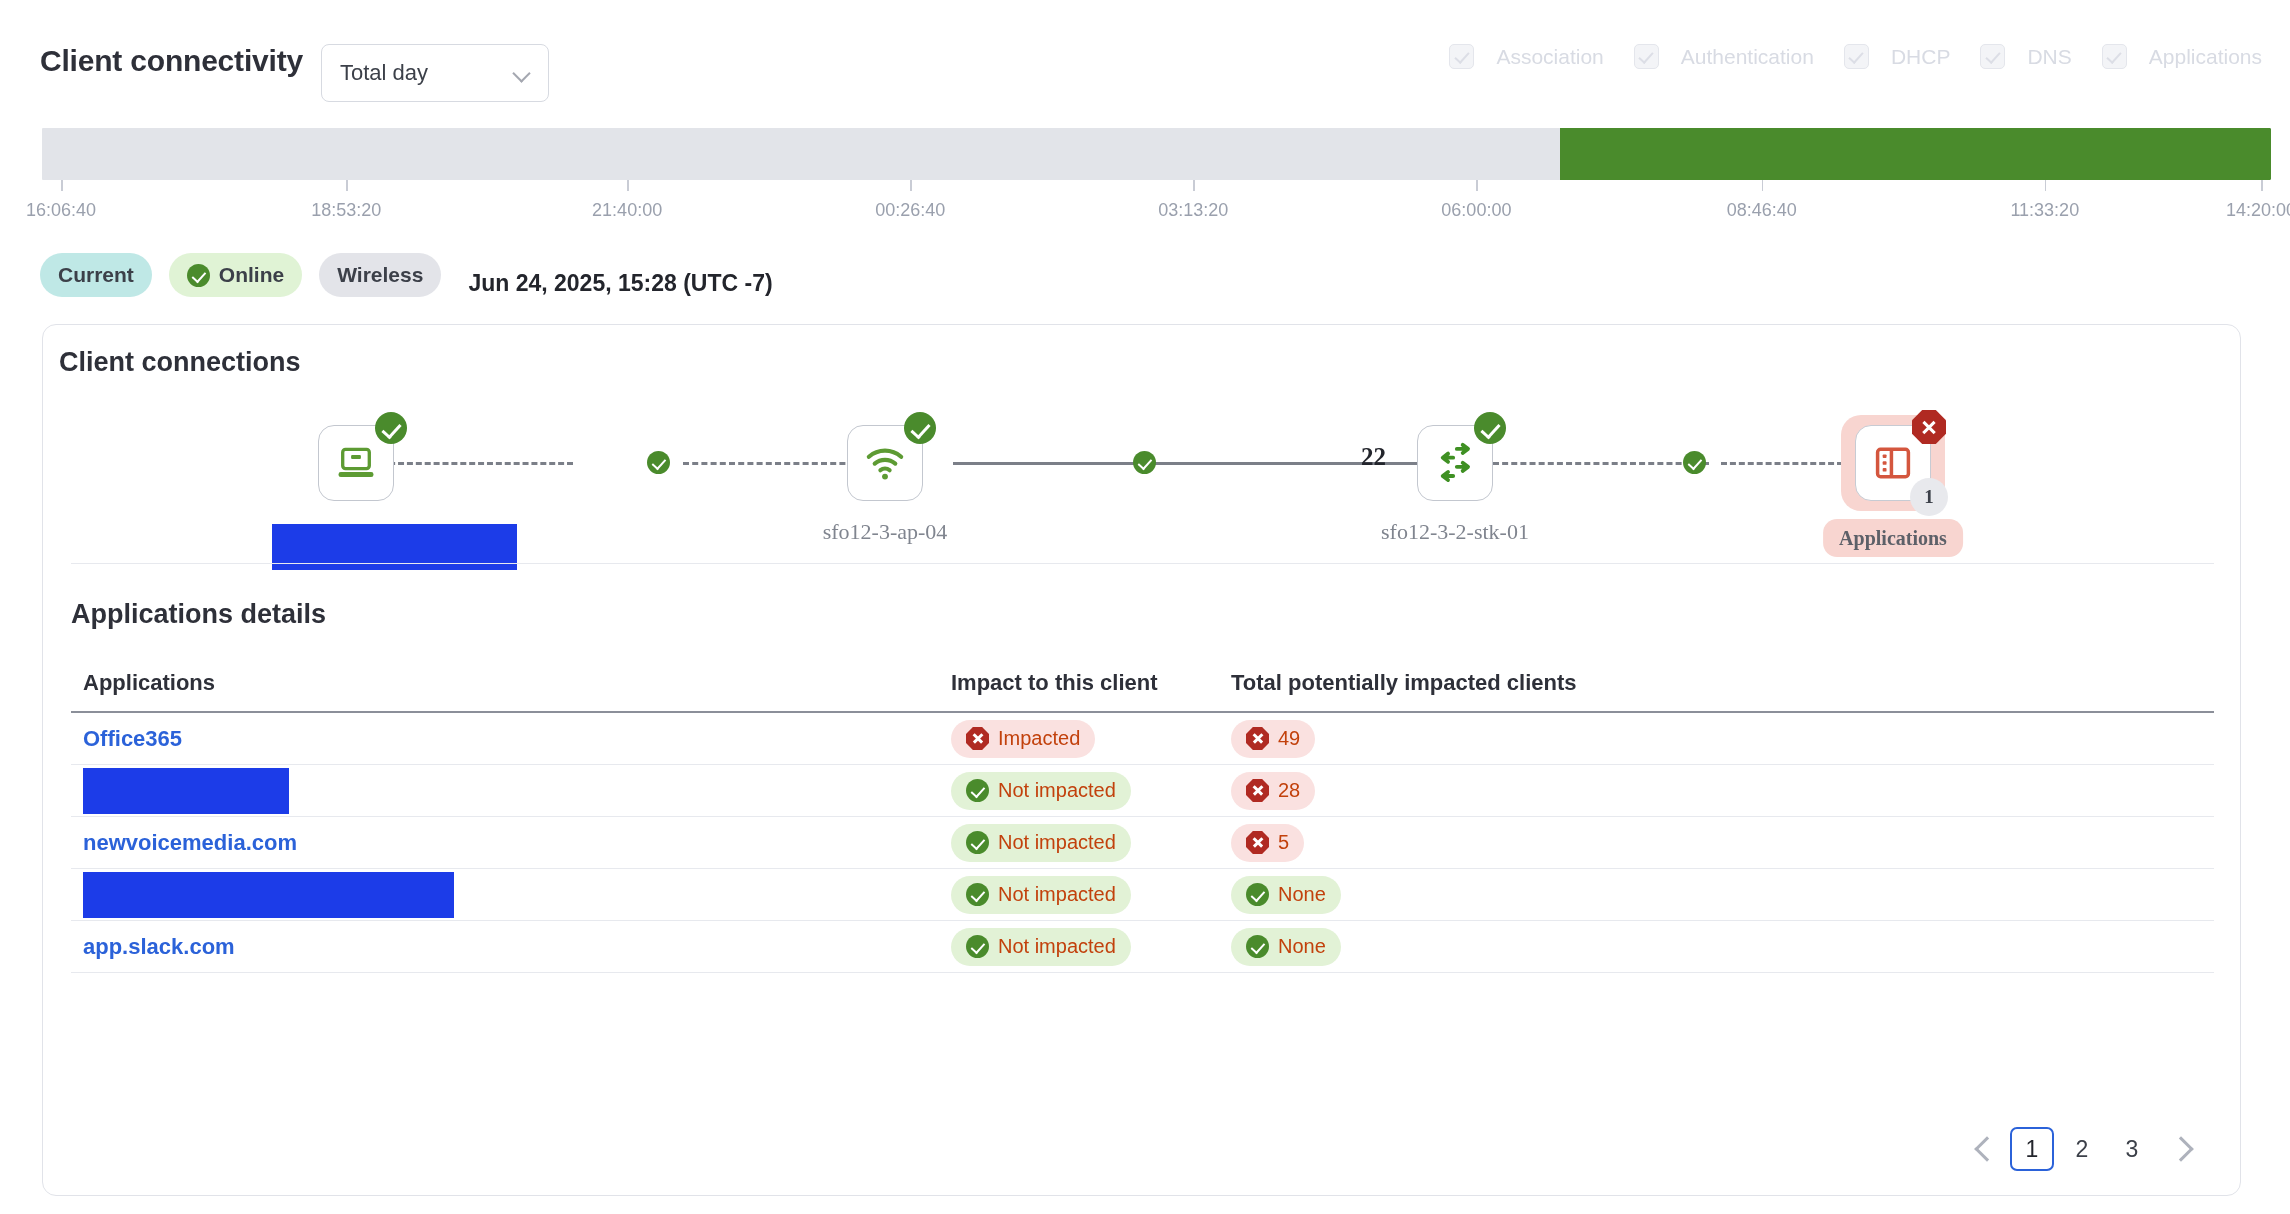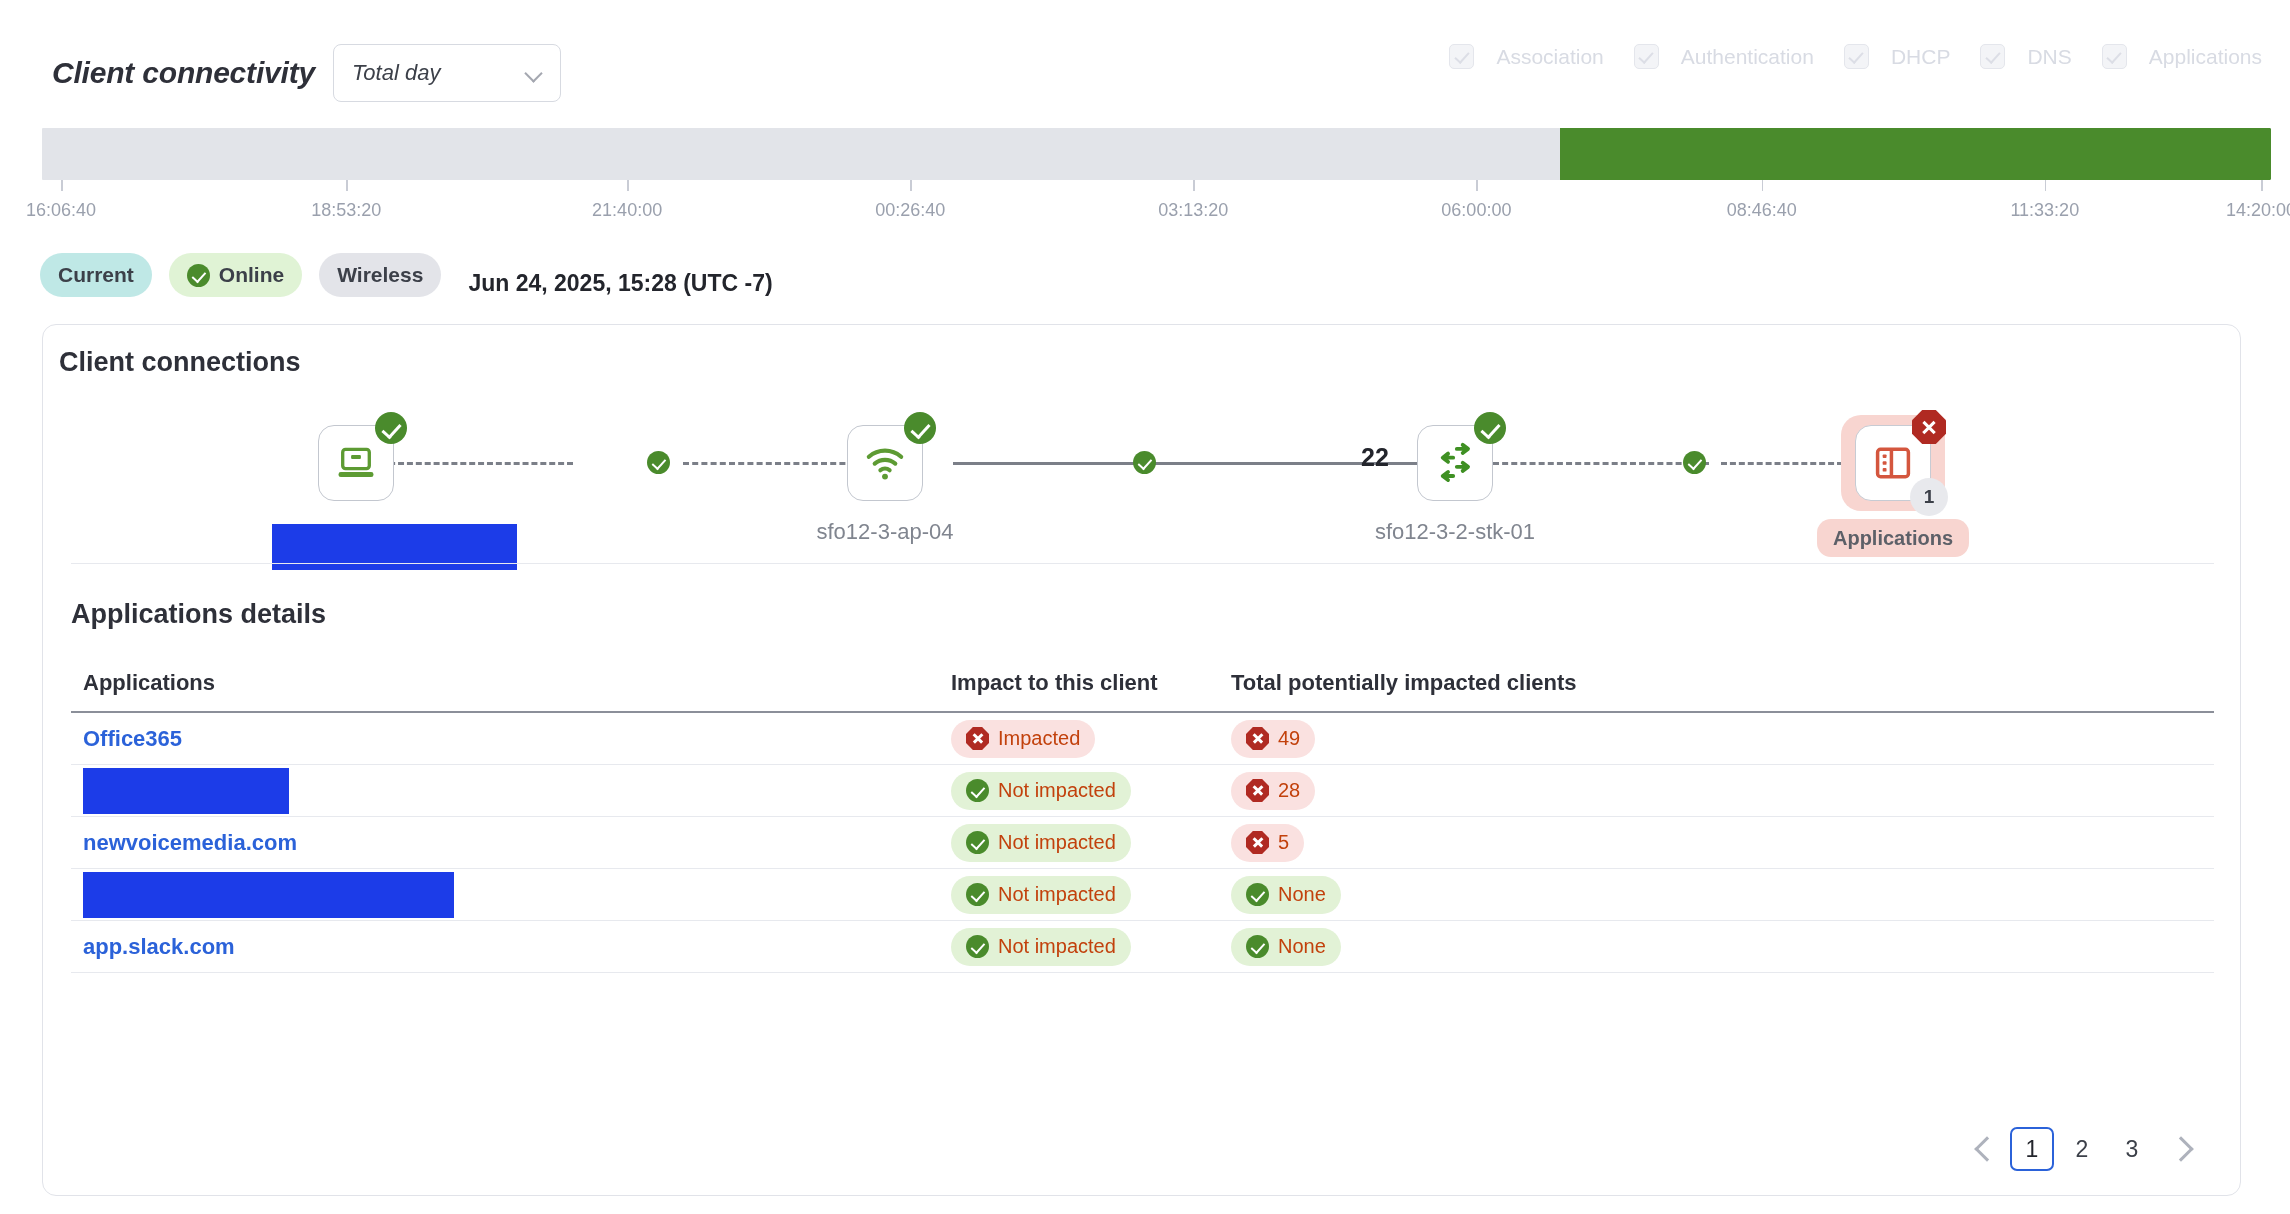--- a/index.html
+++ b/index.html
@@ -9,22 +9,22 @@
     font-family: "Liberation Sans", sans-serif;
     overflow: hidden;
   }
   .page { position: relative; width: 2290px; height: 1214px; }
 
   
   .header {
     position: absolute; left: 0; top: 0; width: 2290px; height: 112px;
   }
   .title-wrap {
-    position: absolute; left: 52px; top: 44px;
-    display: flex; align-items: center; gap: 18px; font-style: italic;
+    position: absolute; left: 40px; top: 44px;
+    display: flex; align-items: flex-start; gap: 18px;
   }
   .page-title {
     font-size: 30px; font-weight: bold; color: #2e3039; letter-spacing: -0.2px;
   }
   .range-select {
     display: flex; align-items: center; justify-content: space-between;
     width: 228px; height: 58px; padding: 0 18px;
     border: 1px solid #d7dae1; border-radius: 8px; background: #fff;
     font-size: 22px; color: #3c4049; cursor: pointer;
   }
@@ -93,21 +93,21 @@
     position: absolute; left: 42px; top: 324px; width: 2199px; height: 872px;
     border: 1.5px solid #e1e3e9; border-radius: 14px; background: #fff;
   }
   .card-h {
     position: absolute; left: 16px; top: 22px;
     font-size: 27px; font-weight: bold; color: #2e3039;
   }
 
   
   .diagram { position: absolute; left: 0; top: 54px; width: 2199px; height: 176px; }
-  .node { position: absolute; }
+  .node { position: absolute; font-family: Liberation Serif, serif; }
   .node-box {
     width: 76px; height: 76px; border: 1.5px solid #c3c7cf; border-radius: 16px;
     background: #fff; display: flex; align-items: center; justify-content: center;
     position: relative;
   }
   .node-box.sel { border-color: #c7cbd3; }
   .node-hl {
     position: absolute; left: -14px; top: -10px; width: 104px; height: 96px;
     background: #f8d5d0; border-radius: 20px; z-index: 0;
   }

